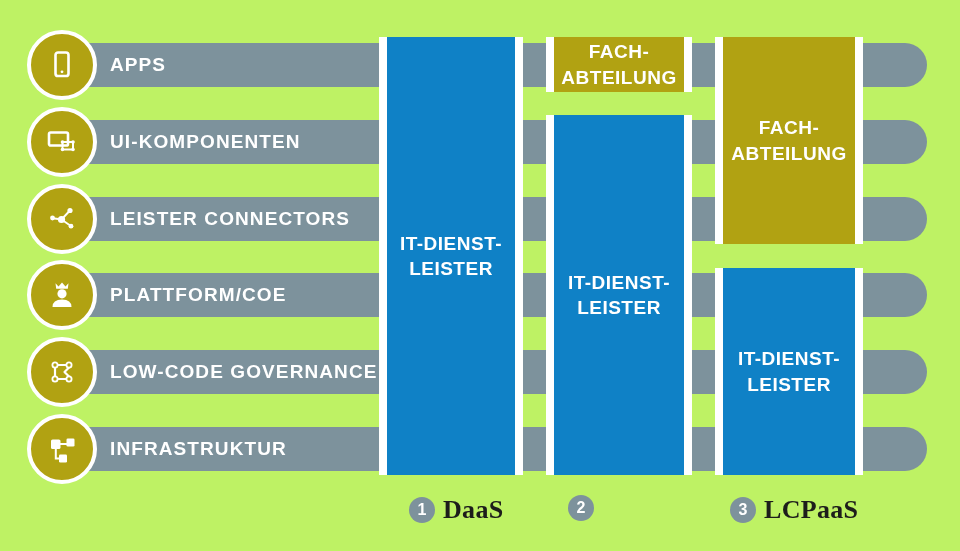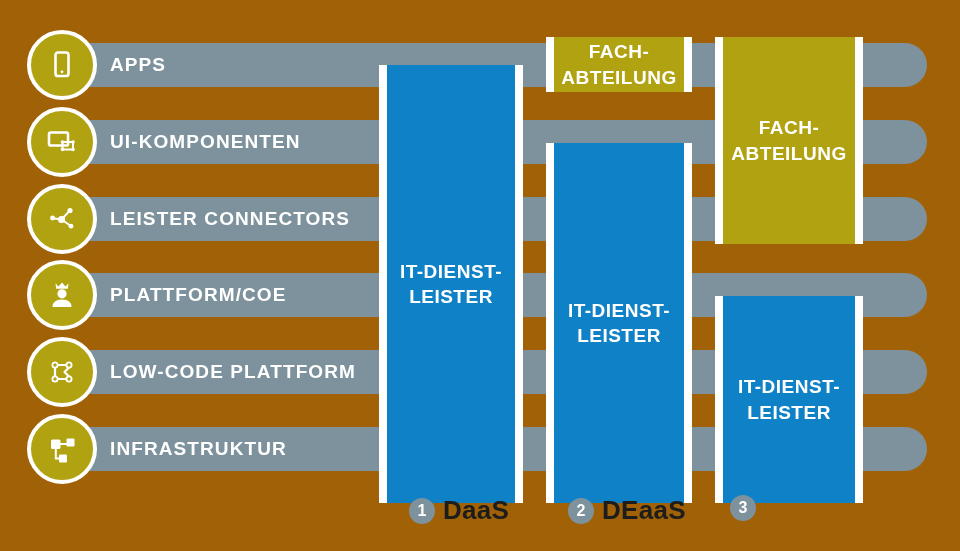--- a/index.html
+++ b/index.html
@@ -1,17 +1,17 @@
 <!DOCTYPE html>
 <html style="--c-blue: #0f81c6; --c-gold: #b1a212; --c-gray: #7d929c; --c-dark: #1d1d1b;"><head>
 <meta charset="utf-8">
 <style>
   html,body{margin:0;padding:0;background:#fff;}
   .canvas{
-    position:relative;width:960px;height:551px;background:#a16207;
+    position:relative;width:960px;height:551px;background:#bef264;
     font-family:"Liberation Sans",sans-serif;overflow:hidden;
   }
   
   .bar{
     position:absolute;left:88px;width:839px;height:44px;
     background:var(--c-gray);border-radius:0 22px 22px 0;
     display:flex;align-items:center;box-sizing:border-box;padding-left:22px;
     z-index:1;
   }
   .bar-label{
@@ -24,59 +24,60 @@
     background:var(--c-gold);border:4px solid #fff;box-sizing:content-box;
     display:flex;align-items:center;justify-content:center;z-index:3;
   }
   .badge svg{display:block;}
   
   .colbox{
     position:absolute;z-index:2;box-sizing:content-box;
     border-left:8px solid #fff;border-right:8px solid #fff;
     display:flex;align-items:center;justify-content:center;text-align:center;
   }
-  .colbox.provider{background:var(--c-blue);margin-top:28px;}
+  .colbox.provider{background:var(--c-blue);}
   .colbox.business{background:var(--c-gold);}
   .colbox .line{
     display:block;color:#fff;font-weight:bold;font-size:19px;
     letter-spacing:0.5px;line-height:1.32;white-space:nowrap;
   }
   
   .legend-item{
     position:absolute;top:495px;display:flex;align-items:center;gap:8px;z-index:4;
   }
   .legend-num{
     width:26px;height:26px;border-radius:50%;background:var(--c-gray);
     color:#fff;font-weight:bold;font-size:16px;
     display:flex;align-items:center;justify-content:center;
   }
   .legend-label{
     color:var(--c-dark);font-weight:bold;font-size:26px;letter-spacing:0.3px;
     white-space:nowrap;
+    font-family:Liberation Serif, serif;
   }
 </style>
 </head>
 <body>
 
 <div class="canvas">
 
   <div class="bar" style="top:43px">
     <span class="bar-label">APPS</span>
   </div>
   <div class="bar" style="top:120px">
     <span class="bar-label">UI-KOMPONENTEN</span>
   </div>
   <div class="bar" style="top:197px">
     <span class="bar-label">LEISTER CONNECTORS</span>
   </div>
   <div class="bar" style="top:273px">
     <span class="bar-label">PLATTFORM/COE</span>
   </div>
   <div class="bar" style="top:350px">
-    <span class="bar-label">LOW-CODE PLATTFORM</span>
+    <span class="bar-label">LOW-CODE GOVERNANCE</span>
   </div>
   <div class="bar" style="top:427px">
     <span class="bar-label">INFRASTRUKTUR</span>
   </div>
 
   <div class="colbox provider" style="left:379px;top:37px;width:128px;height:438px">
     <div>
       <span class="line">IT-DIENST-</span>
       <span class="line">LEISTER</span>
     </div>
@@ -168,19 +169,19 @@
       </g>
     </svg>
   </div>
 
   <div class="legend-item" style="left:409px">
     <span class="legend-num">1</span>
     <span class="legend-label">DaaS</span>
   </div>
   <div class="legend-item" style="left:568px">
     <span class="legend-num">2</span>
-    <span class="legend-label">DEaaS</span>
   </div>
   <div class="legend-item" style="left:730px">
     <span class="legend-num">3</span>
+    <span class="legend-label">LCPaaS</span>
   </div>
 
 </div>
 
 </body></html>

